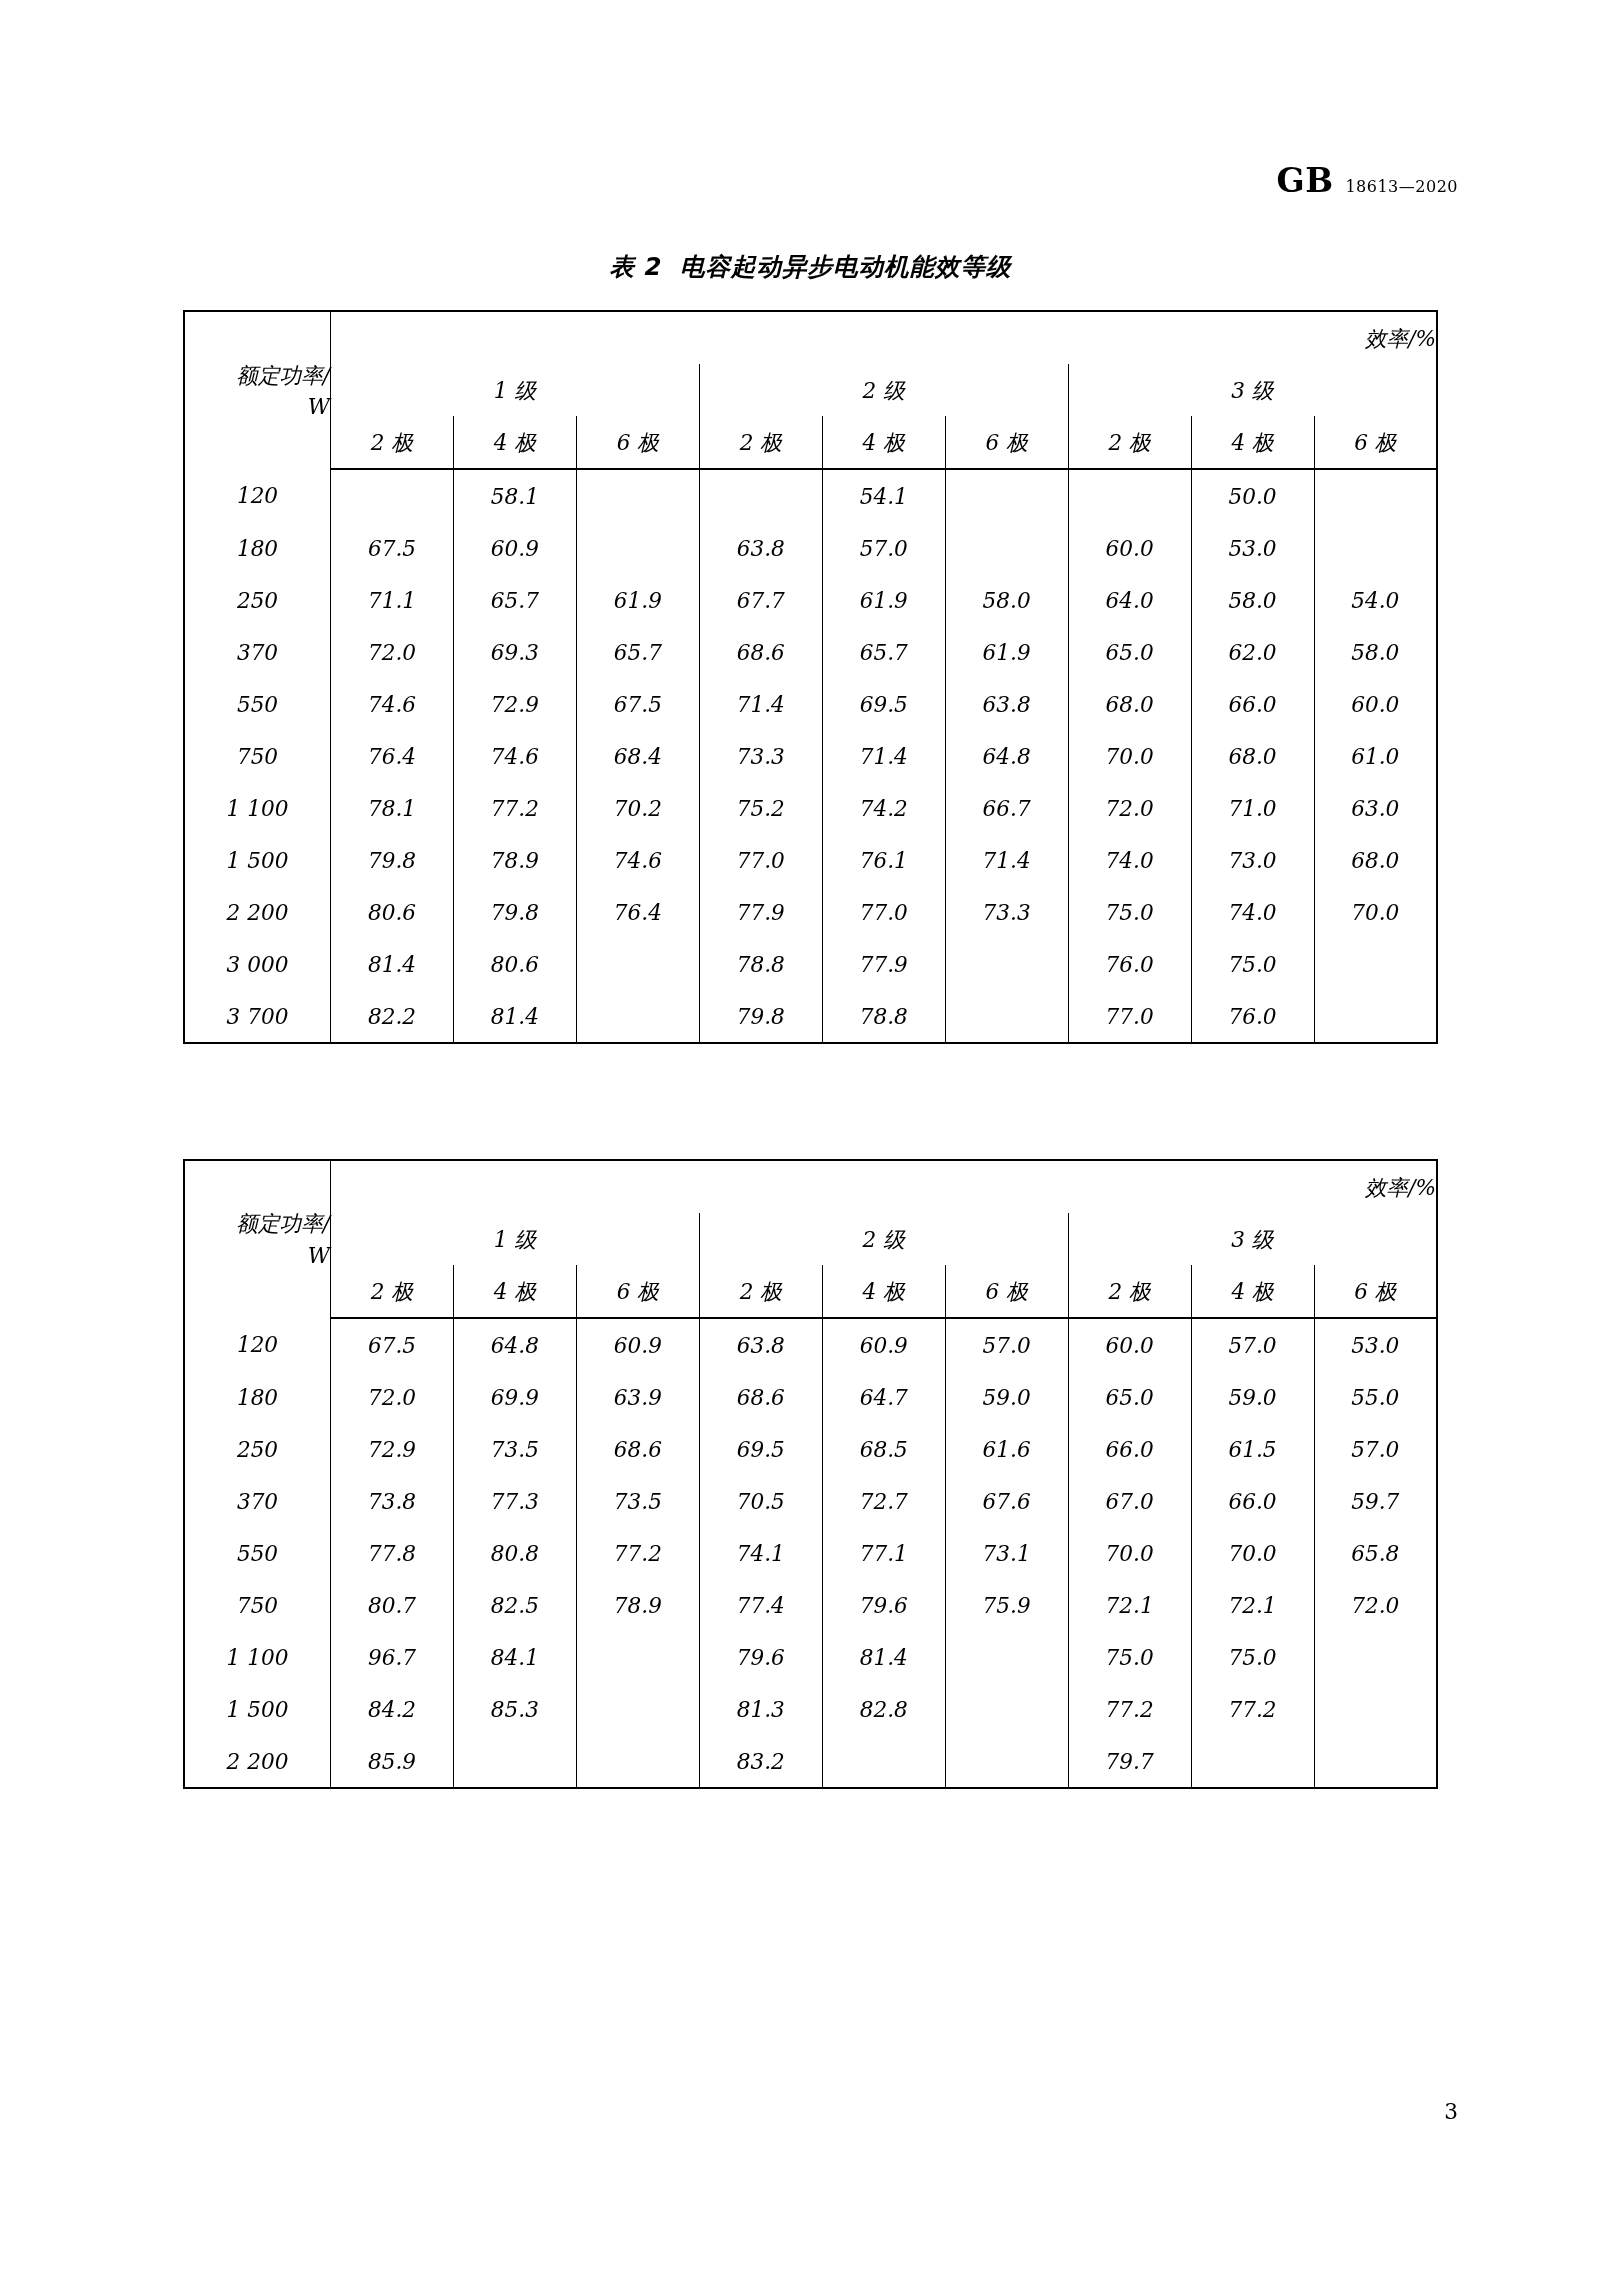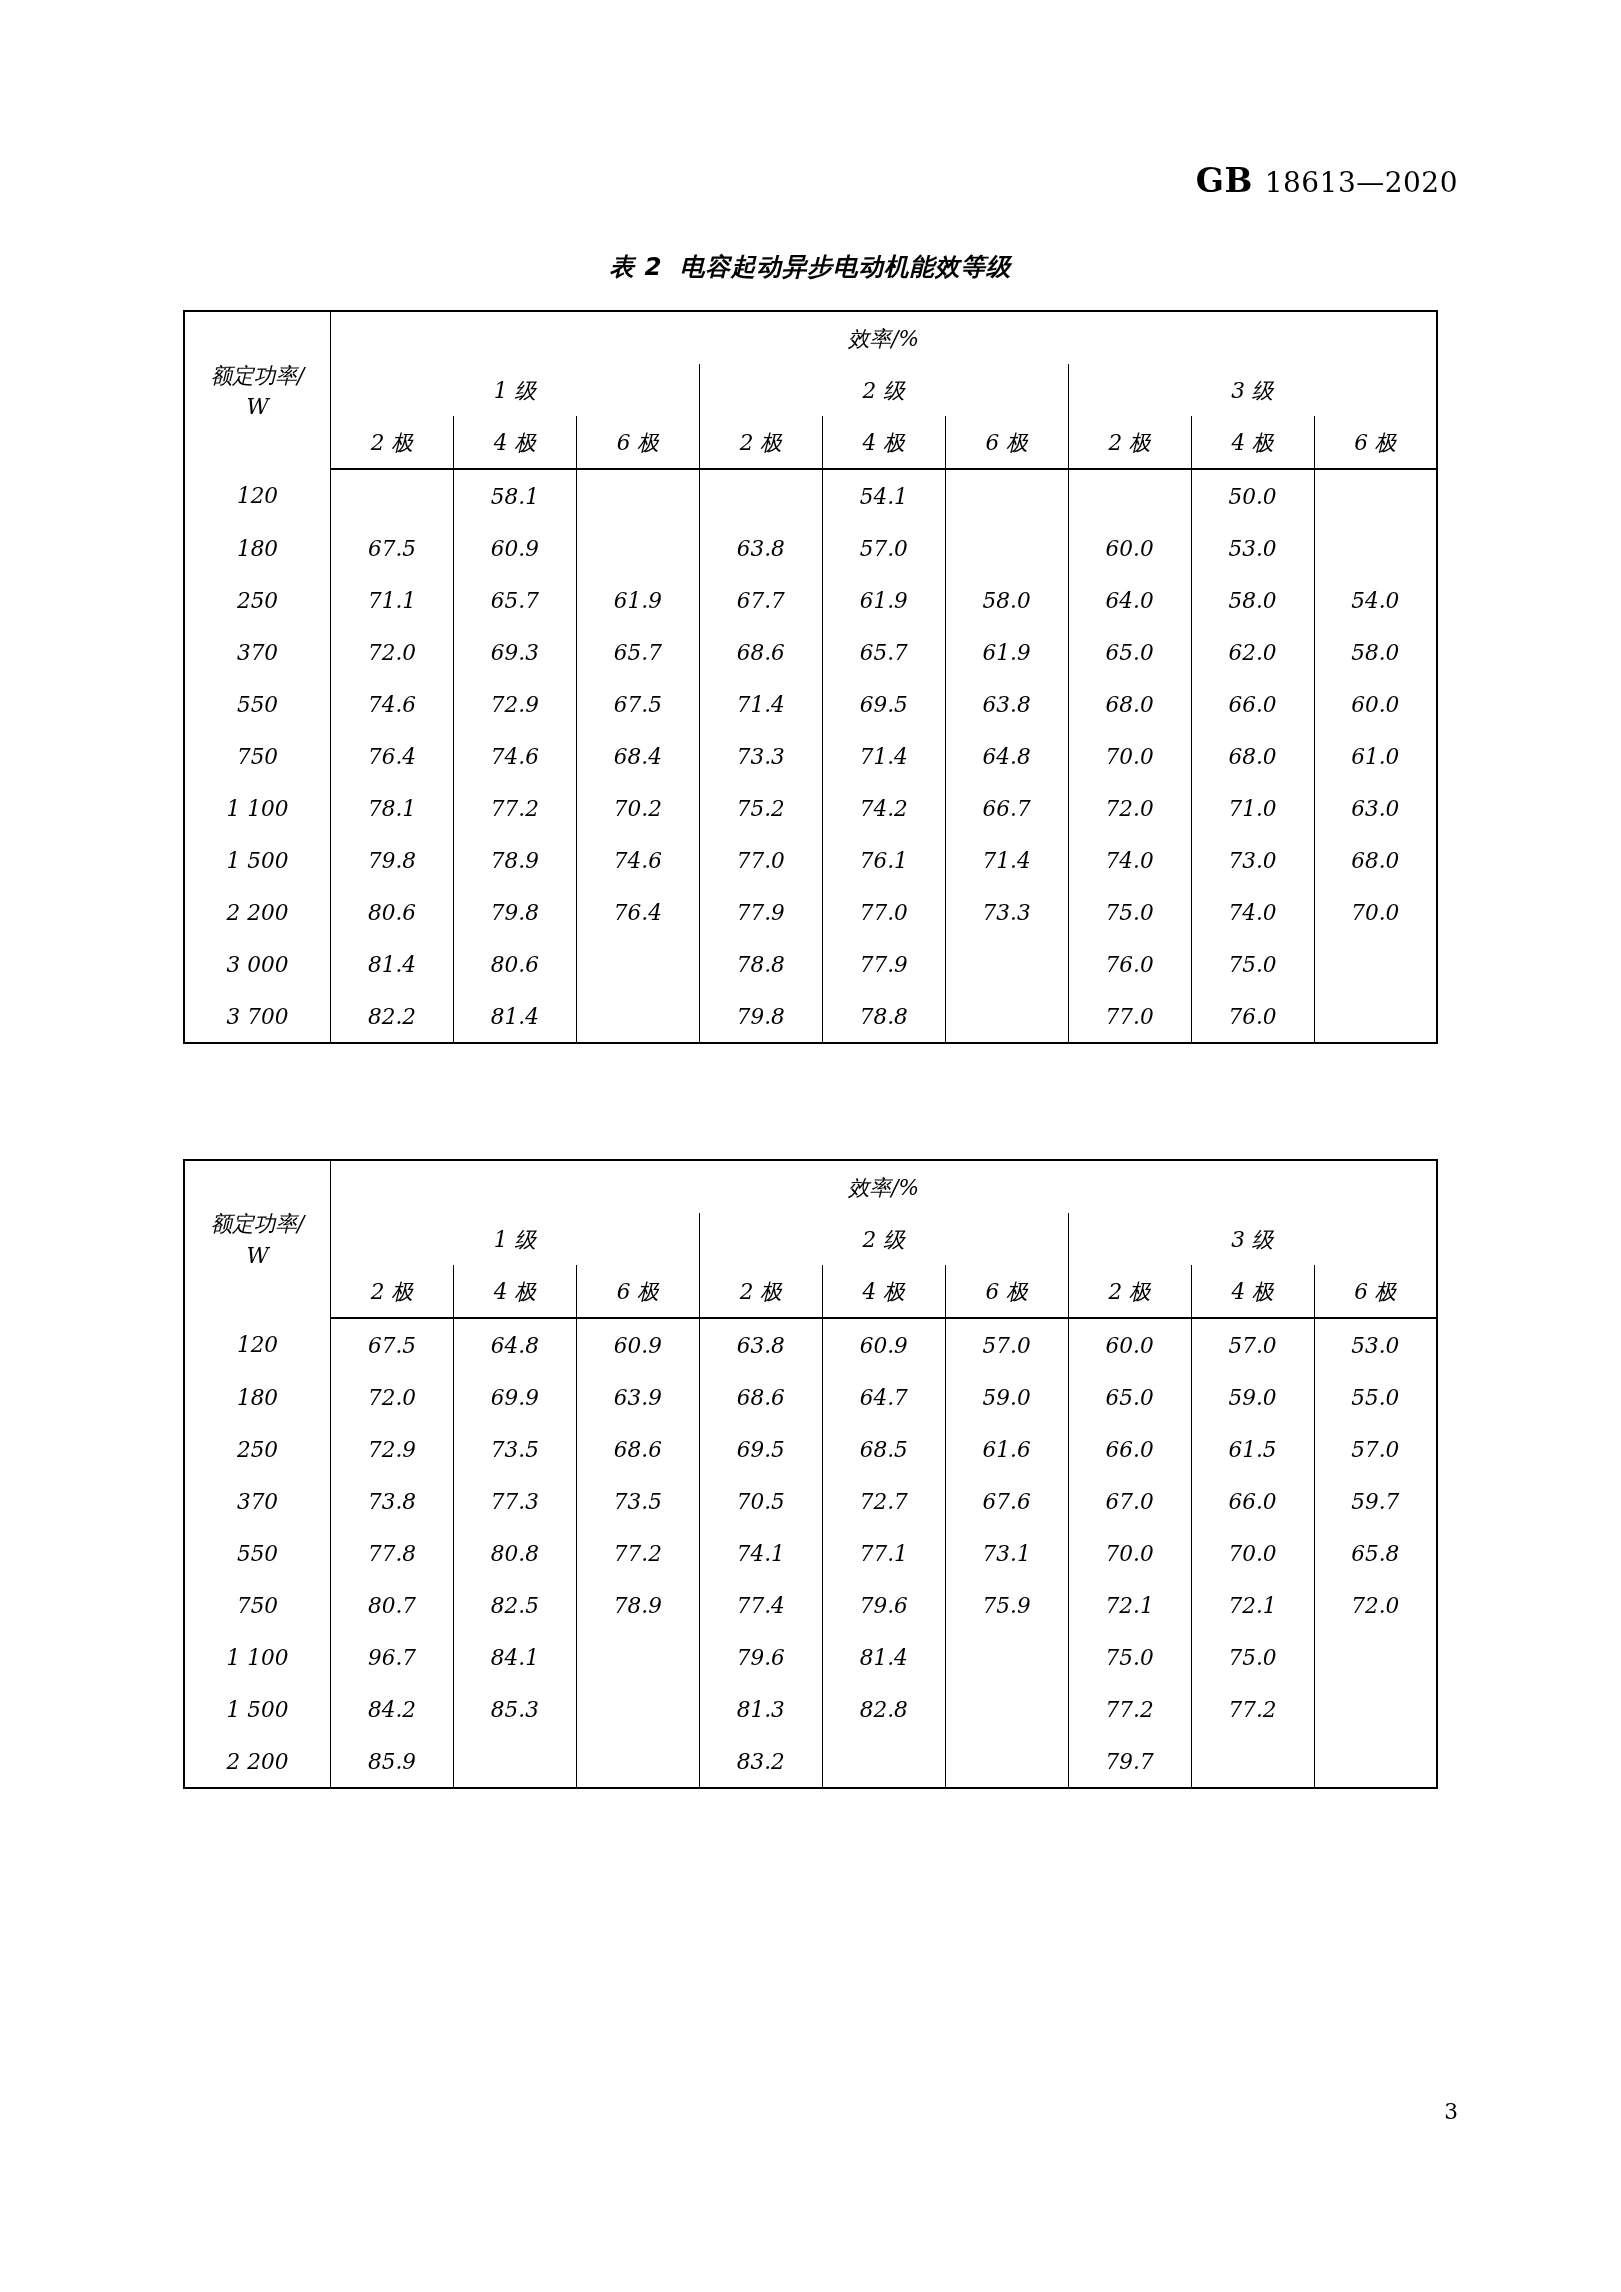--- a/index.html
+++ b/index.html
@@ -35,21 +35,21 @@
     letter-spacing: 0.5px;
     white-space: nowrap;
   }
   .page-header .gb {
     font-family: "DejaVu Serif", "Liberation Serif", serif;
     font-weight: bold;
     font-size: 33px;
   }
   .page-header .num {
     font-weight: normal;
-    font-size: 28px;
+    font-size: 16px;
     margin-left: 11.8px;
   }
 
   
   .table-block {
     position: absolute;
     left: 183px;
     width: 1255px;
     font-style: italic;
   }
@@ -84,21 +84,21 @@
     border-top: 0;
     border-bottom: 0;
   }
   
   table.eff {
     border-top: 2.9px solid #000;
     border-bottom: 2.9px solid #000;
     border-left: 2.9px solid #000;
     border-right: 2.9px solid #000;
   }
-  table.eff tr.hdr-top th { border-bottom: 0; }
+  table.eff tr.hdr-top th { border-bottom: 0; text-align: right; }
 
   
   th.corner {
     width: 145px;
     line-height: 1.45;
     font-size: 21.6px;
   }
   th.eff-span {
     border-bottom: 1px solid #000;
   }

